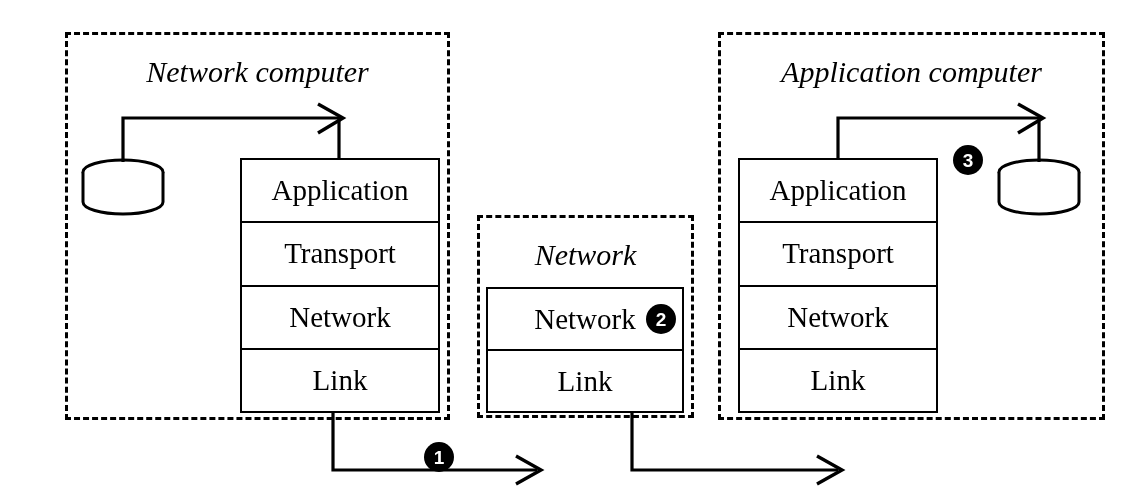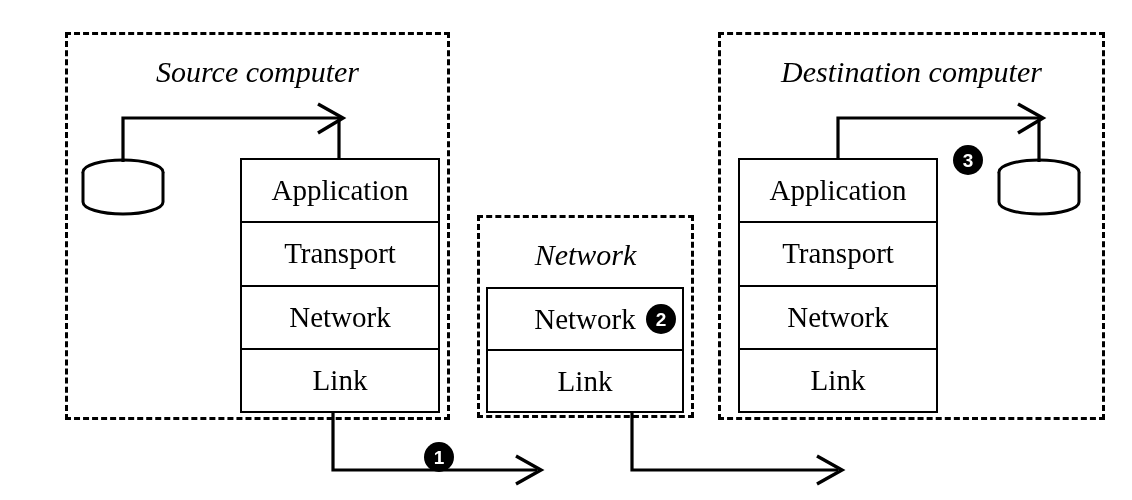--- a/index.html
+++ b/index.html
@@ -116,21 +116,21 @@
     stroke-width: 3.4;
     stroke-linecap: butt;
   }
 </style>
 </head>
 <body>
 
 <div id="canvas">
 
   <div class="host-box" style="left:65px; top:32px; width:385px; height:388px;">
-    <div class="host-title" style="top:22px;">Source computer</div>
+    <div class="host-title" style="top:22px;">Network computer</div>
   </div>
 
   <div class="disk" style="left:80px; top:158px; width:86px; height:58px;">
     <svg width="86" height="58" viewBox="0 0 86 58">
       <ellipse cx="43" cy="14" rx="40" ry="12" fill="#ffffff" stroke="#000000" stroke-width="3"></ellipse>
       <path d="M3,14 L3,44 A40,12 0 0,0 83,44 L83,14" fill="#ffffff" stroke="#000000" stroke-width="3"></path>
     </svg>
   </div>
 
   <div class="stack" style="left:240px; top:158px; width:200px; height:255px;">
@@ -156,21 +156,21 @@
     <div class="layer">
       <span>Network</span>
       <span class="badge badge-inline">2</span>
     </div>
     <div class="layer">
       <span>Link</span>
     </div>
   </div>
 
   <div class="host-box" style="left:718px; top:32px; width:387px; height:388px;">
-    <div class="host-title" style="top:22px;">Destination computer</div>
+    <div class="host-title" style="top:22px;">Application computer</div>
   </div>
 
   <div class="stack" style="left:738px; top:158px; width:200px; height:255px;">
     <div class="layer">
       <span>Application</span>
     </div>
     <div class="layer">
       <span>Transport</span>
     </div>
     <div class="layer">

